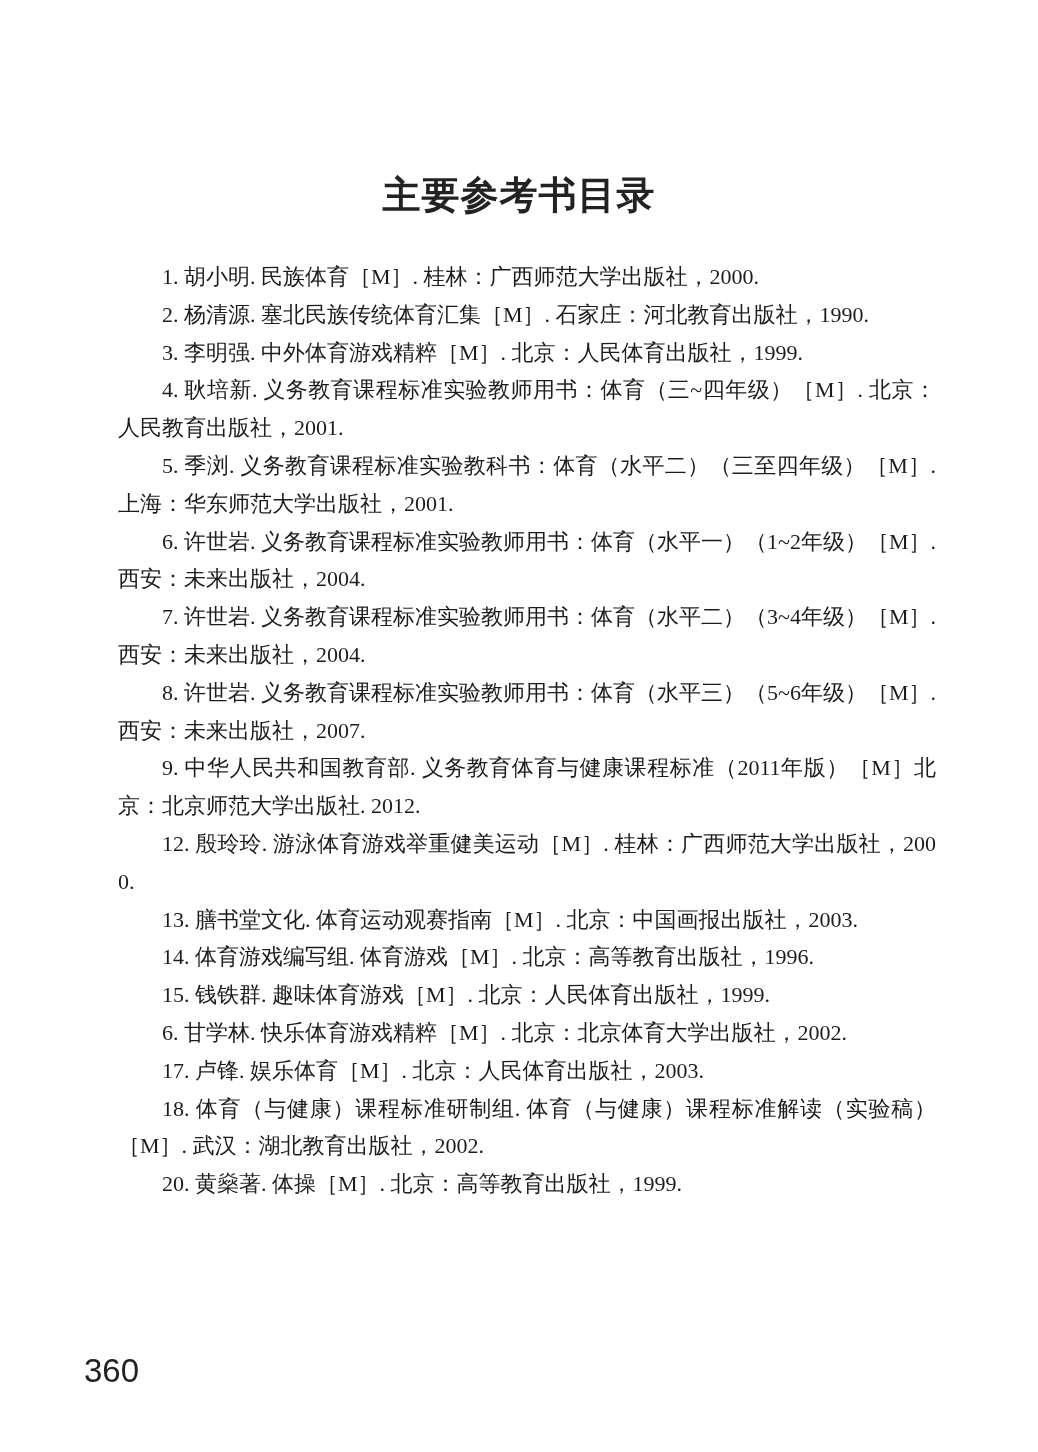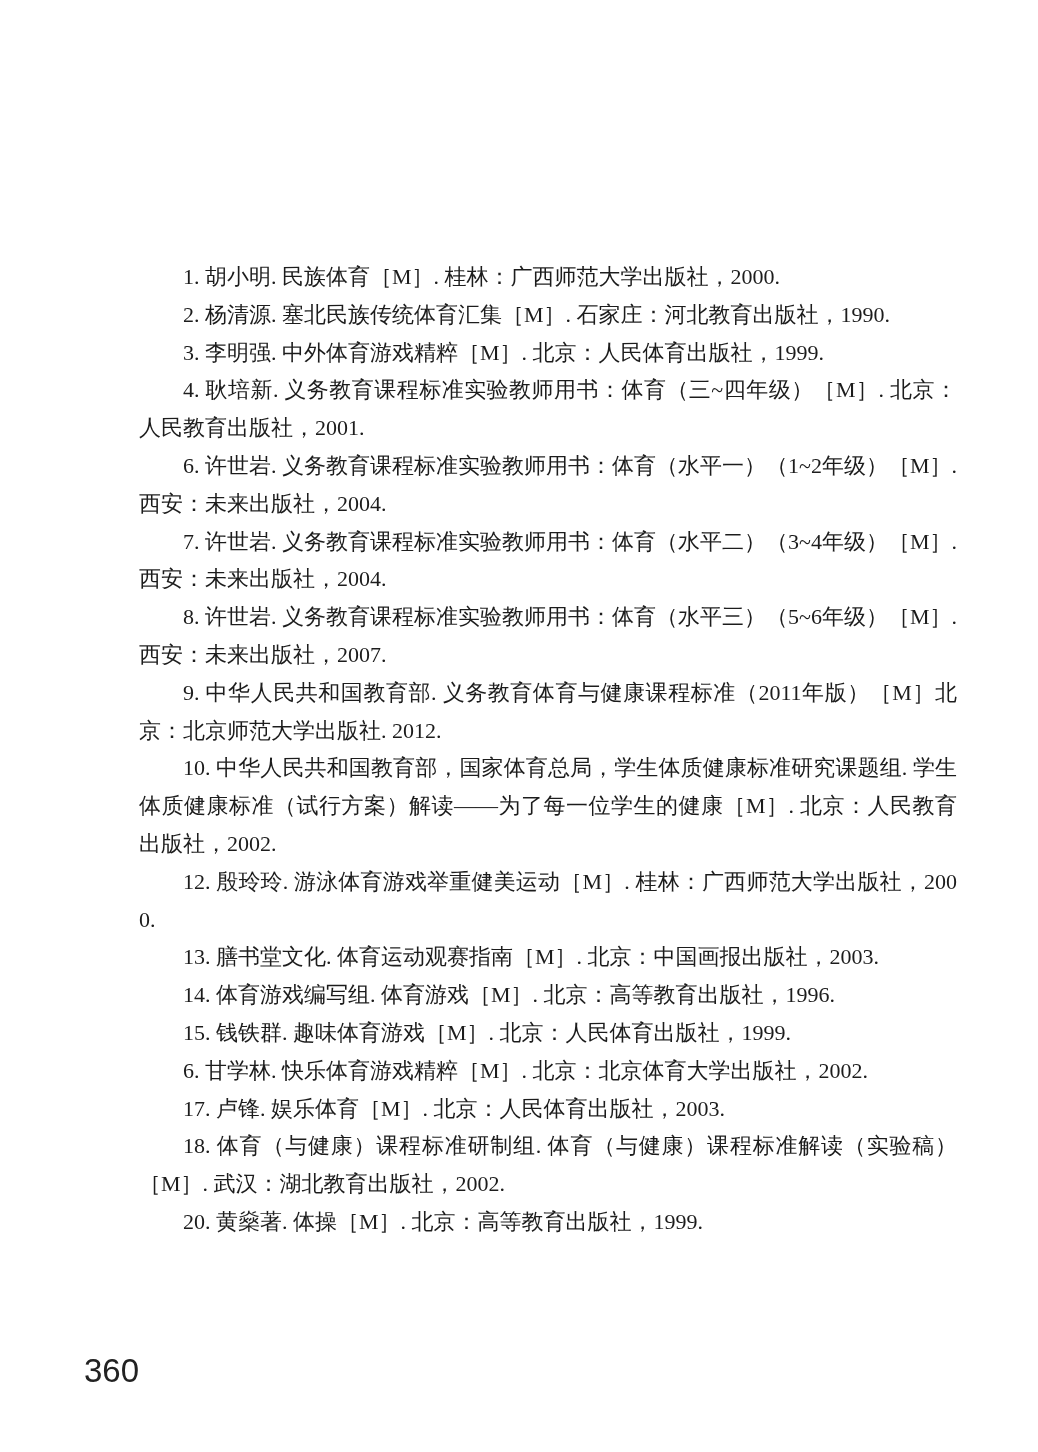--- a/index.html
+++ b/index.html
@@ -28,21 +28,20 @@
     font-size: 38px;
     font-weight: 600;
     letter-spacing: 1px;
     color: #222222;
   }
   .ref-list {
     position: absolute;
     top: 258px;
     left: 118px;
     width: 818px;
-    margin-left: 21px;
   }
   .ref {
     margin: 0;
     padding: 0;
     font-size: 22px;
     line-height: 37.8px;
     text-align: justify;
     text-indent: 2em;
     word-break: break-all;
     color: #1c1c1c;
@@ -53,31 +52,32 @@
     top: 1352px;
     font-family: "Liberation Sans", "DejaVu Sans", sans-serif;
     font-size: 33px;
     color: #222222;
   }
 </style>
 </head>
 <body>
 
 <div class="page">
+  <h1 class="page-title">主要参考书目录</h1>
 
   <div class="ref-list">
       <p class="ref">1. 胡小明. 民族体育［M］. 桂林：广西师范大学出版社，2000.</p>
       <p class="ref">2. 杨清源. 塞北民族传统体育汇集［M］. 石家庄：河北教育出版社，1990.</p>
       <p class="ref">3. 李明强. 中外体育游戏精粹［M］. 北京：人民体育出版社，1999.</p>
       <p class="ref">4. 耿培新. 义务教育课程标准实验教师用书：体育（三~四年级）［M］. 北京：人民教育出版社，2001.</p>
+      <p class="ref">5. 季浏. 义务教育课程标准实验教科书：体育（水平二）（三至四年级）［M］. 上海：华东师范大学出版社，2001.</p>
       <p class="ref">6. 许世岩. 义务教育课程标准实验教师用书：体育（水平一）（1~2年级）［M］. 西安：未来出版社，2004.</p>
       <p class="ref">7. 许世岩. 义务教育课程标准实验教师用书：体育（水平二）（3~4年级）［M］. 西安：未来出版社，2004.</p>
       <p class="ref">8. 许世岩. 义务教育课程标准实验教师用书：体育（水平三）（5~6年级）［M］. 西安：未来出版社，2007.</p>
       <p class="ref">9. 中华人民共和国教育部. 义务教育体育与健康课程标准（2011年版）［M］北京：北京师范大学出版社. 2012.</p>
-      <p class="ref">10. 中华人民共和国教育部，国家体育总局，学生体质健康标准研究课题组. 学生体质健康标准（试行方案）解读——为了每一位学生的健康［M］. 北京：人民教育出版社，2002.</p>
       <p class="ref">12. 殷玲玲. 游泳体育游戏举重健美运动［M］. 桂林：广西师范大学出版社，2000.</p>
       <p class="ref">13. 膳书堂文化. 体育运动观赛指南［M］. 北京：中国画报出版社，2003.</p>
       <p class="ref">14. 体育游戏编写组. 体育游戏［M］. 北京：高等教育出版社，1996.</p>
       <p class="ref">15. 钱铁群. 趣味体育游戏［M］. 北京：人民体育出版社，1999.</p>
       <p class="ref">6. 甘学林. 快乐体育游戏精粹［M］. 北京：北京体育大学出版社，2002.</p>
       <p class="ref">17. 卢锋. 娱乐体育［M］. 北京：人民体育出版社，2003.</p>
       <p class="ref">18. 体育（与健康）课程标准研制组. 体育（与健康）课程标准解读（实验稿）［M］. 武汉：湖北教育出版社，2002.</p>
       <p class="ref">20. 黄燊著. 体操［M］. 北京：高等教育出版社，1999.</p>
     </div>
 

